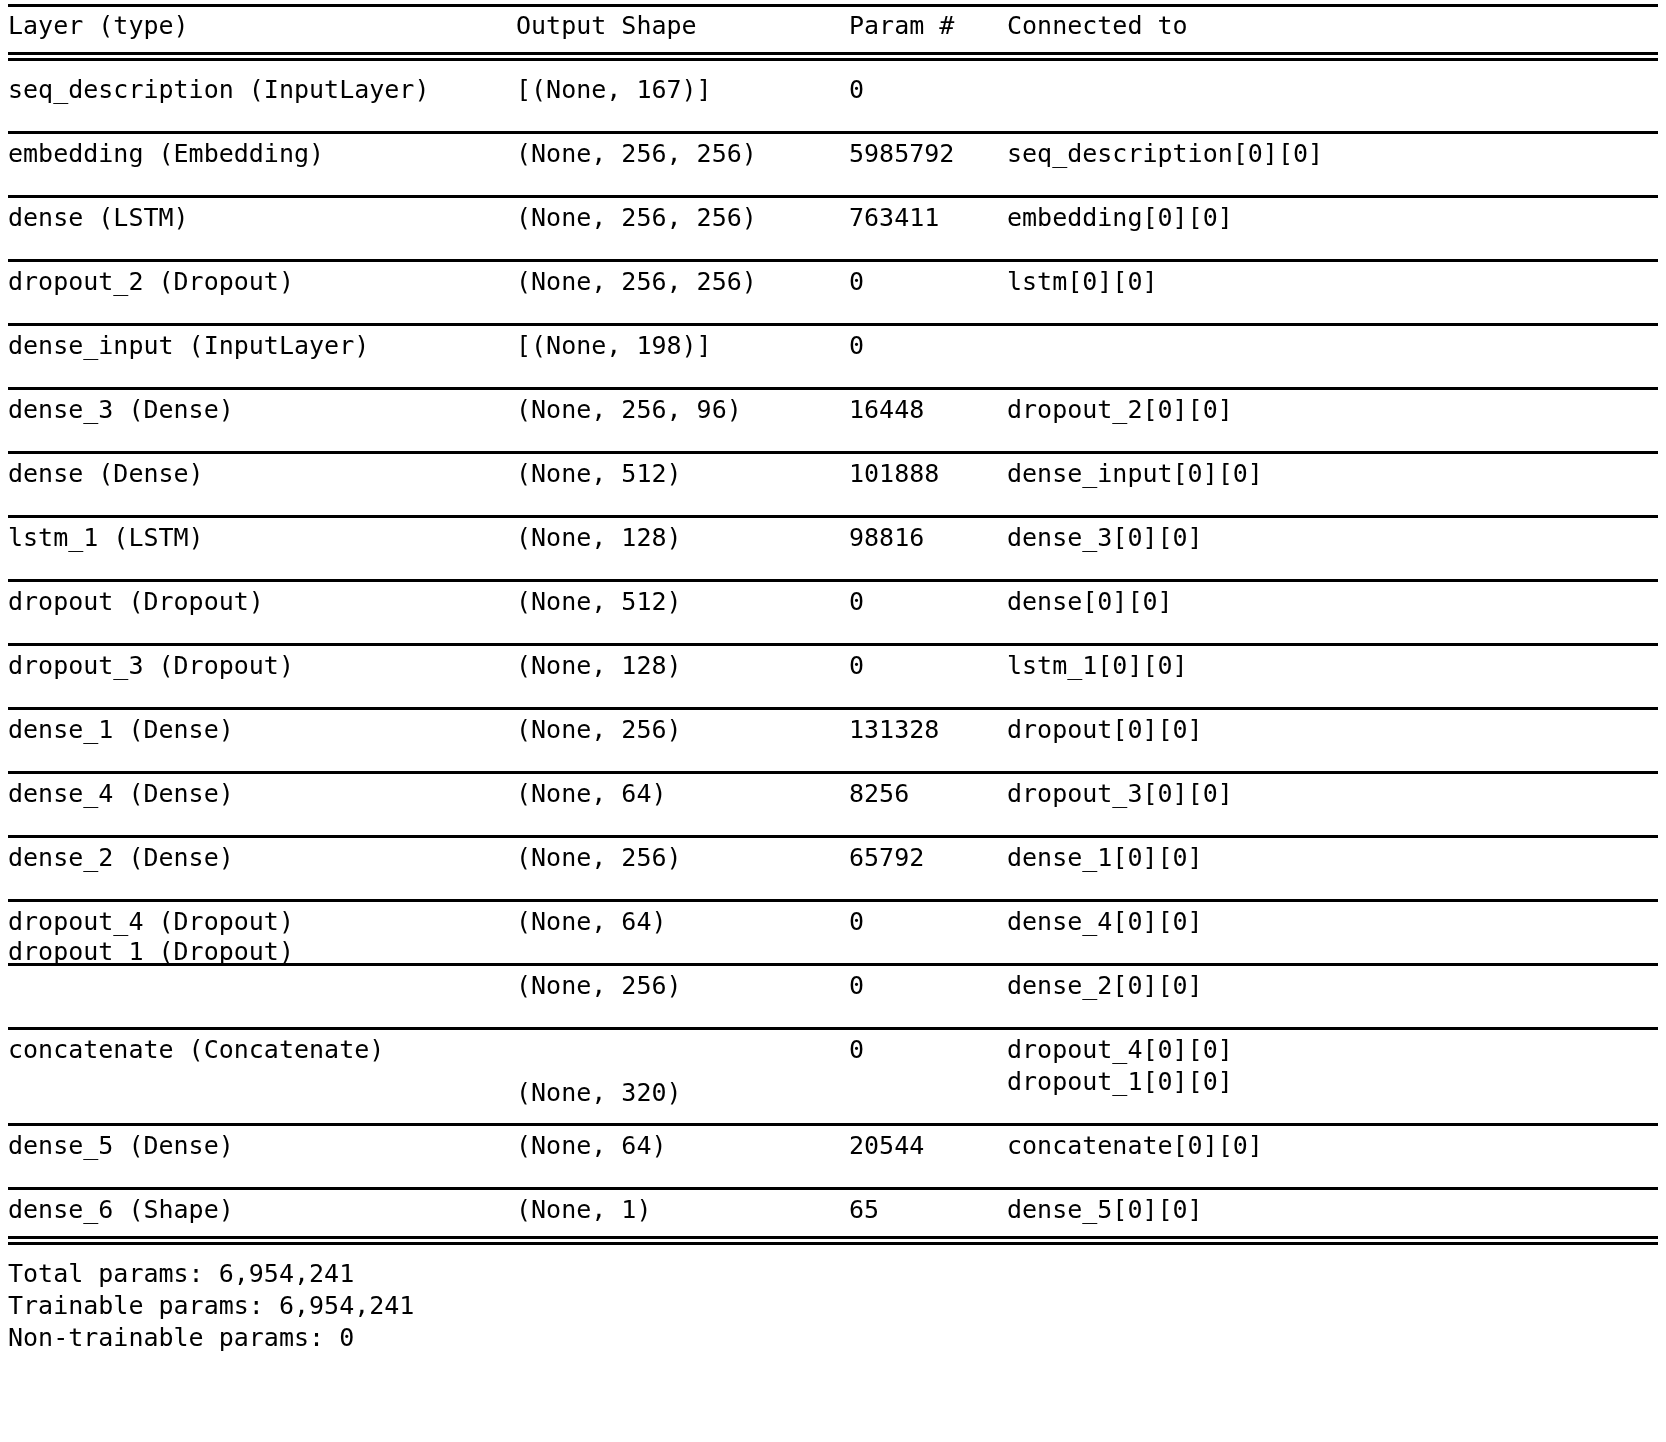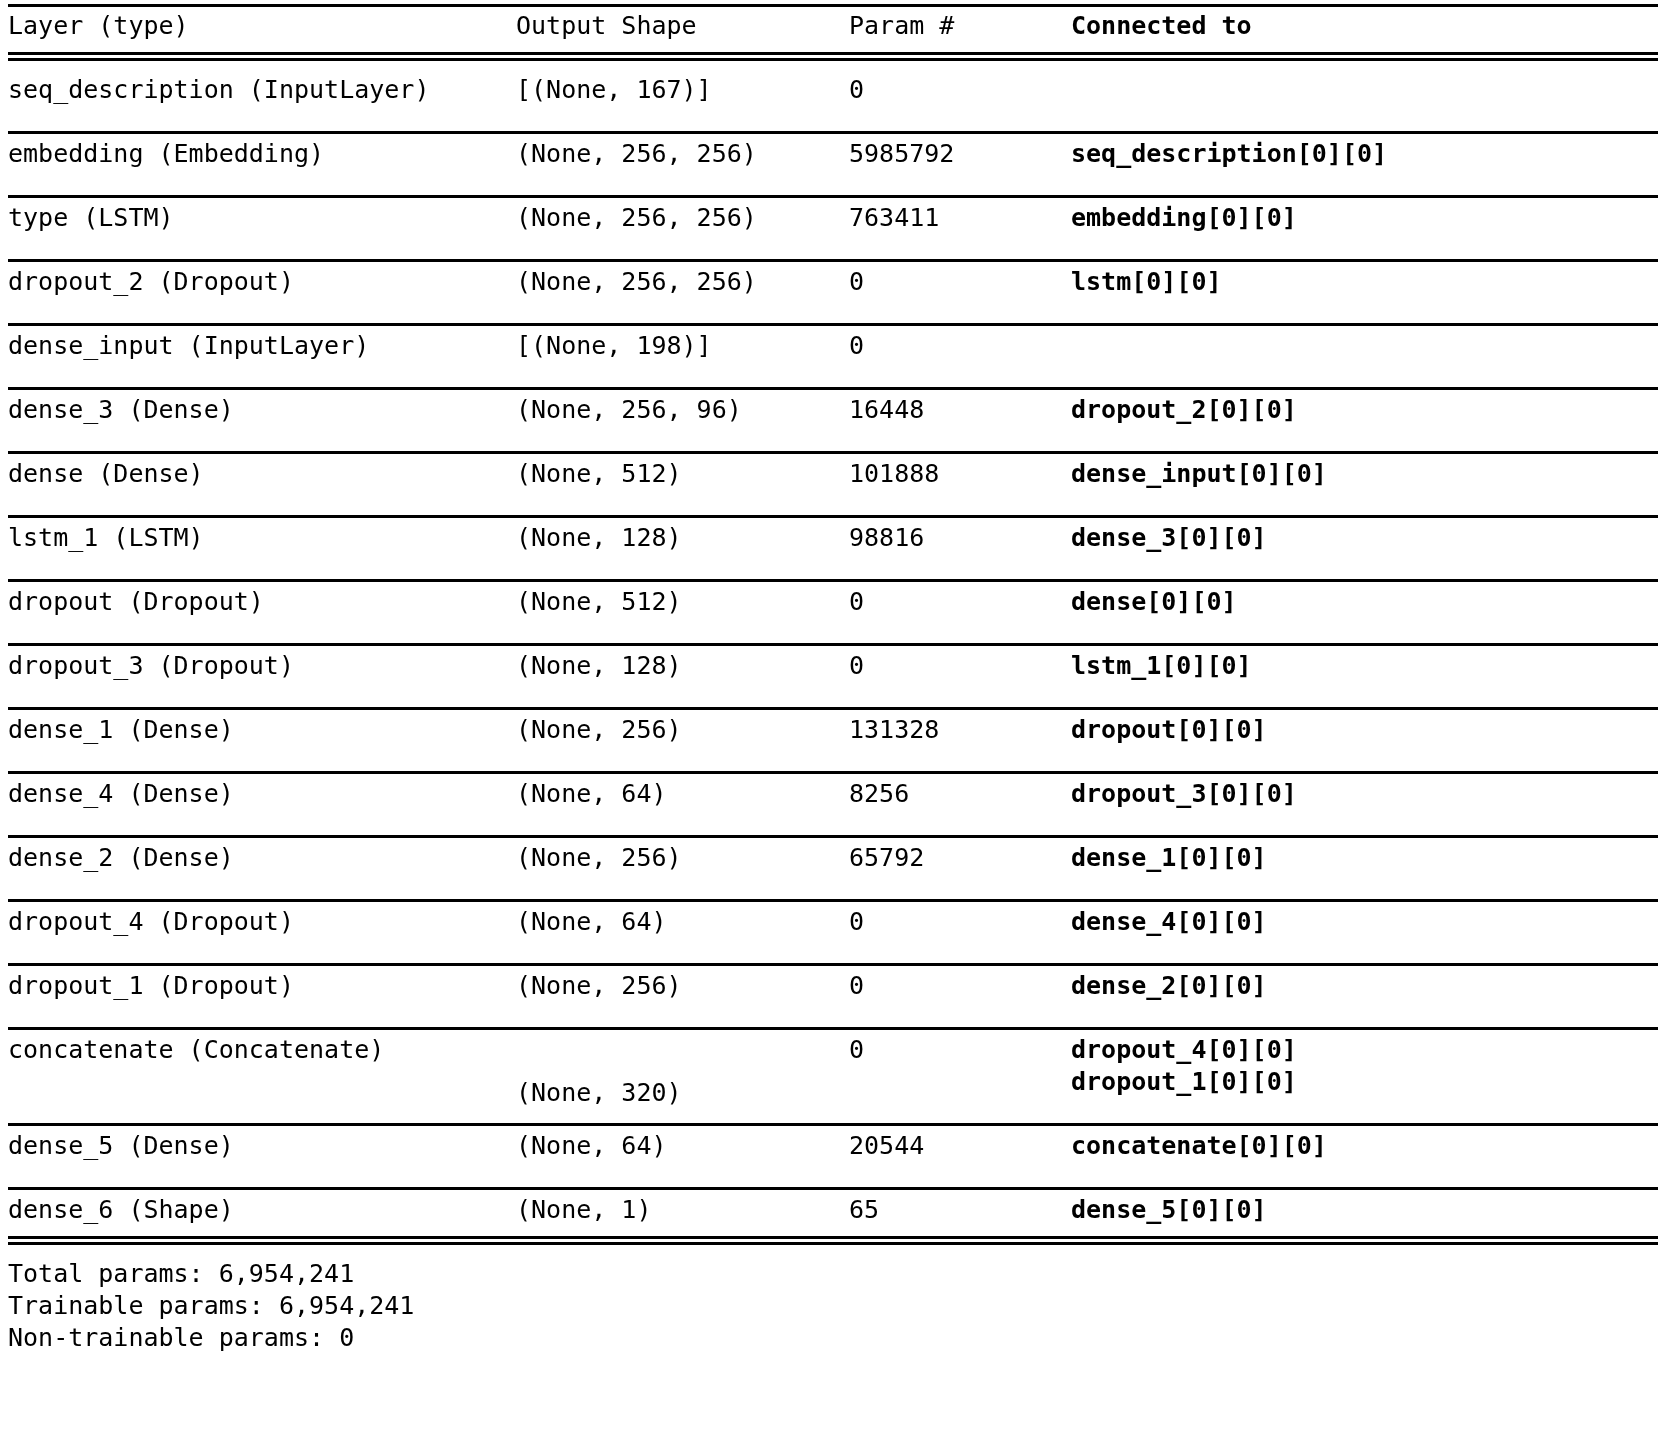--- a/index.html
+++ b/index.html
@@ -6,21 +6,21 @@
   body {
     width: 1666px; height: 1442px; overflow: hidden; position: relative;
     font-family: "DejaVu Sans Mono", "Liberation Mono", monospace;
     font-size: 25px; color: #000;
   }
   .summary { position: absolute; left: 0; top: 0; width: 1666px; }
   .rule { position: absolute; left: 8px; width: 1650px; height: 3px; background: #000; }
   .dbl { position: absolute; left: 8px; width: 1650px; height: 9px;
          border-top: 3px solid #000; border-bottom: 3px solid #000; box-sizing: border-box; }
   .cell { position: absolute; white-space: pre; line-height: 32px; }
-  .c0 { left: 8px; } .c1 { left: 516px; } .c2 { left: 849px; } .c3 { left: 1071px; font-weight: bold; }
+  .c0 { left: 8px; } .c1 { left: 516px; } .c2 { left: 849px; } .c3 { left: 1007px; }
   .foot { position: absolute; left: 8px; white-space: pre; line-height: 32px; }
 </style>
 </head>
 <body>
 
 <div class="summary">
 
   <div class="rule" style="top:4px"></div>
 
   <div class="cell c0" style="top:10px">Layer (type)</div>
@@ -35,21 +35,21 @@
   <div class="cell c2" style="top:74px">0</div>
   <div class="cell c3" style="top:74px"></div>
   <div class="rule" style="top:131px"></div>
 
   <div class="cell c0" style="top:138px">embedding (Embedding)</div>
   <div class="cell c1" style="top:138px">(None, 256, 256)</div>
   <div class="cell c2" style="top:138px">5985792</div>
   <div class="cell c3" style="top:138px">seq_description[0][0]</div>
   <div class="rule" style="top:195px"></div>
 
-  <div class="cell c0" style="top:202px">type (LSTM)</div>
+  <div class="cell c0" style="top:202px">dense (LSTM)</div>
   <div class="cell c1" style="top:202px">(None, 256, 256)</div>
   <div class="cell c2" style="top:202px">763411</div>
   <div class="cell c3" style="top:202px">embedding[0][0]</div>
   <div class="rule" style="top:259px"></div>
 
   <div class="cell c0" style="top:266px">dropout_2 (Dropout)</div>
   <div class="cell c1" style="top:266px">(None, 256, 256)</div>
   <div class="cell c2" style="top:266px">0</div>
   <div class="cell c3" style="top:266px">lstm[0][0]</div>
   <div class="rule" style="top:323px"></div>
@@ -107,21 +107,21 @@
   <div class="cell c2" style="top:842px">65792</div>
   <div class="cell c3" style="top:842px">dense_1[0][0]</div>
   <div class="rule" style="top:899px"></div>
 
   <div class="cell c0" style="top:906px">dropout_4 (Dropout)</div>
   <div class="cell c1" style="top:906px">(None, 64)</div>
   <div class="cell c2" style="top:906px">0</div>
   <div class="cell c3" style="top:906px">dense_4[0][0]</div>
   <div class="rule" style="top:963px"></div>
 
-  <div class="cell c0" style="top:970px">dropout_1 (Dropout)</div>
+  <div class="cell c0" style="top:936px">dropout_1 (Dropout)</div>
   <div class="cell c1" style="top:970px">(None, 256)</div>
   <div class="cell c2" style="top:970px">0</div>
   <div class="cell c3" style="top:970px">dense_2[0][0]</div>
   <div class="rule" style="top:1027px"></div>
 
   <div class="cell c0" style="top:1034px">concatenate (Concatenate)</div>
   <div class="cell c1" style="top:1077px">(None, 320)</div>
   <div class="cell c2" style="top:1034px">0</div>
   <div class="cell c3" style="top:1034px">dropout_4[0][0]</div>
   <div class="cell c3" style="top:1066px">dropout_1[0][0]</div>

